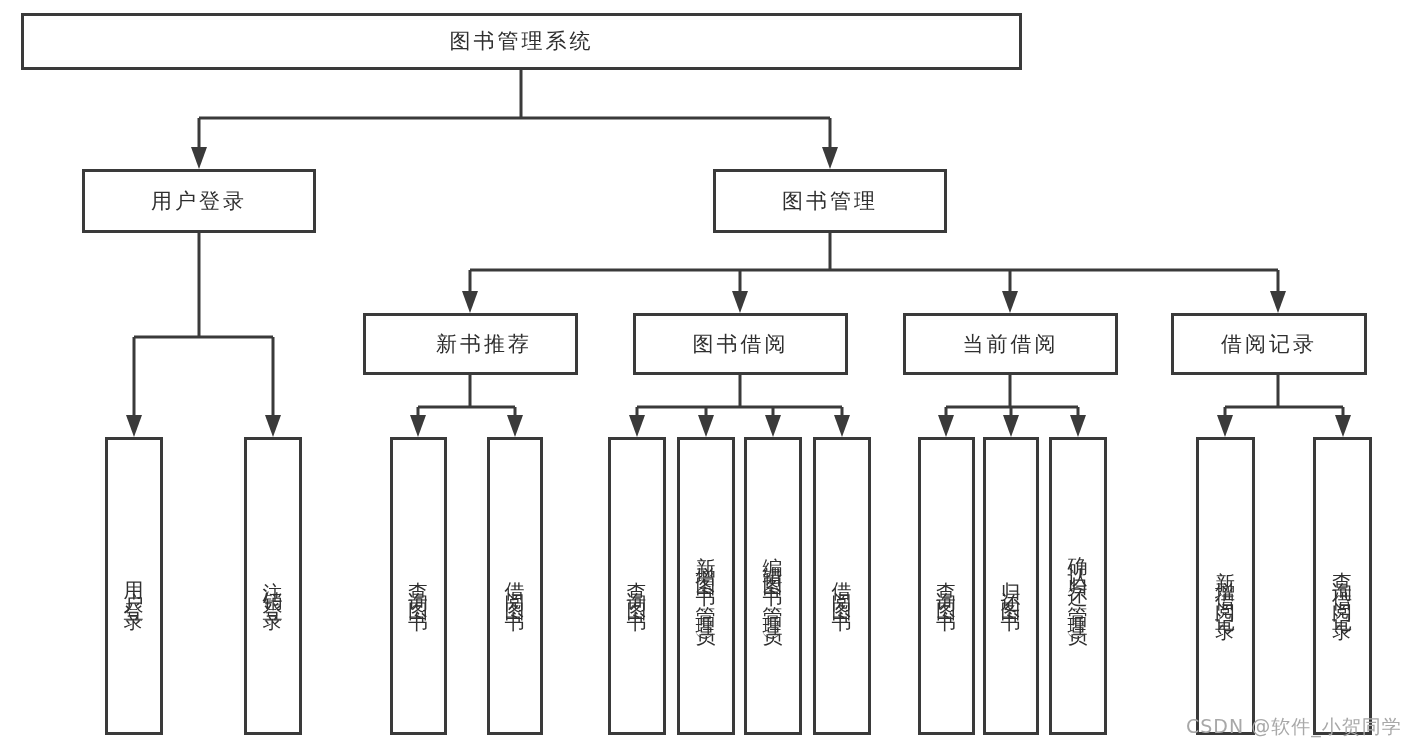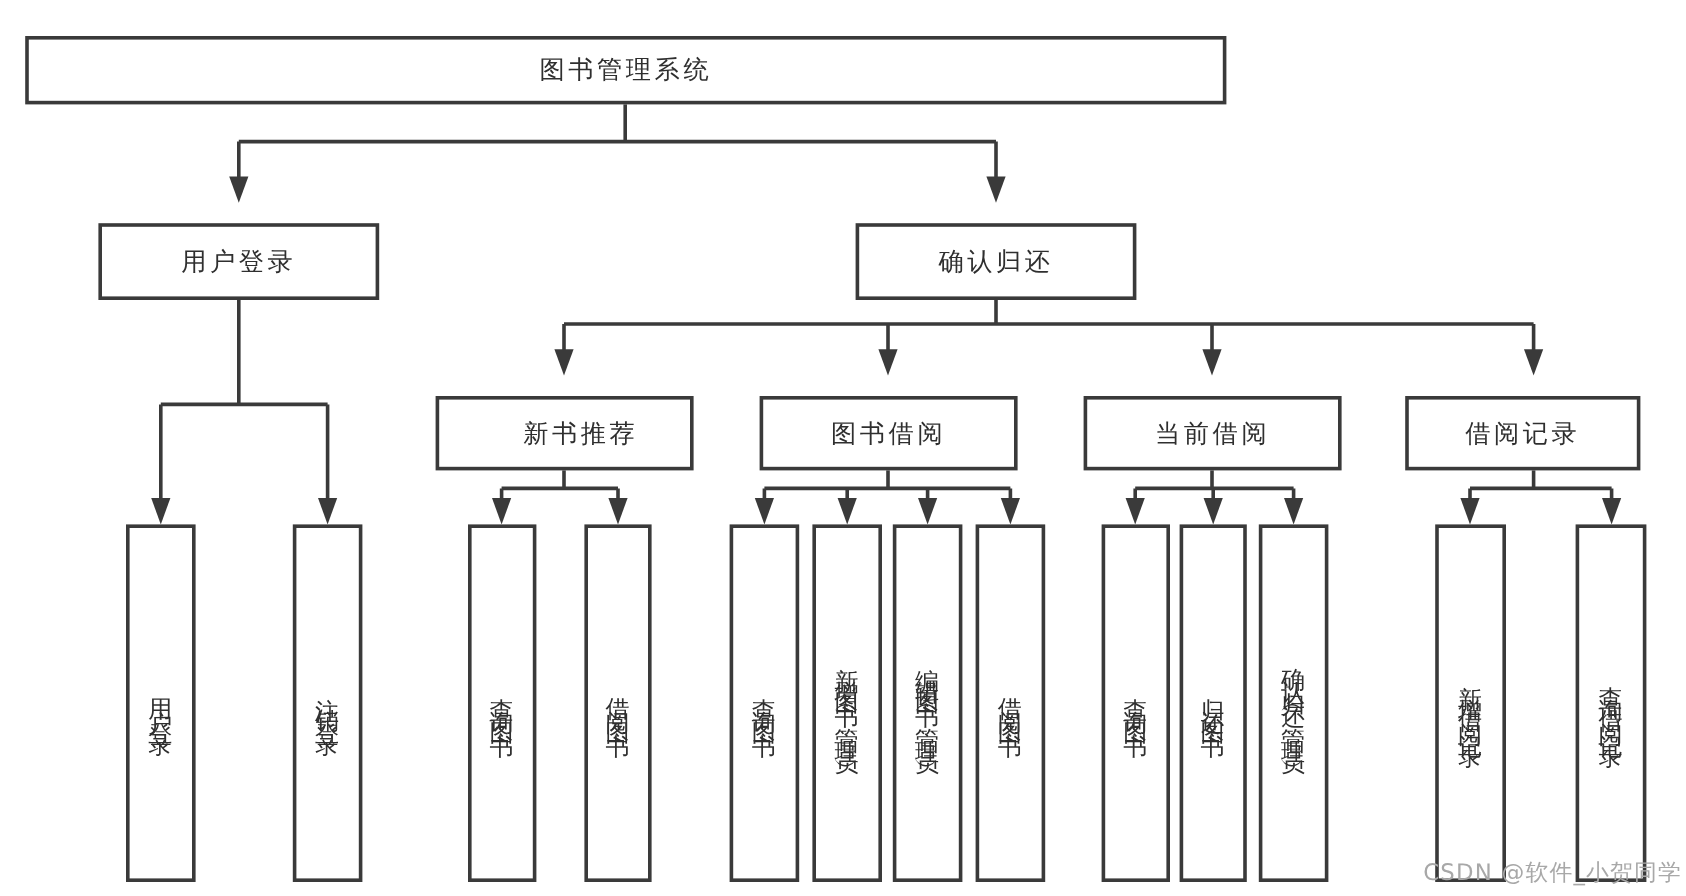--- a/index.html
+++ b/index.html
@@ -25,21 +25,20 @@
     display: flex;
     align-items: center;
     justify-content: center;
     text-align: center;
   }
   .hbox {
     font-size: 21px;
     letter-spacing: 3px;
     line-height: 1;
     white-space: nowrap;
-    margin-top: 17px;
   }
   .vbox {
     writing-mode: vertical-rl;
     text-orientation: mixed;
     font-size: 20px;
     letter-spacing: 10px;
     line-height: 1;
   }
   .watermark {
     position: absolute;
@@ -81,21 +80,21 @@
     </svg>
 
   <div class="box hbox" style="left:21px; top:13px; width:1001px; height:57px;">
     <span>图书管理系统</span>
   </div>
 
   <div class="box hbox" style="left:82px; top:169px; width:234px; height:64px;">
     <span>用户登录</span>
   </div>
   <div class="box hbox" style="left:713px; top:169px; width:234px; height:64px;">
-    <span>确认归还</span>
+    <span>图书管理</span>
   </div>
 
   <div class="box hbox" style="left:363px; top:313px; width:215px; height:62px;padding-left:27px;">
     <span>新书推荐</span>
   </div>
   <div class="box hbox" style="left:903px; top:313px; width:215px; height:62px;">
     <span>当前借阅</span>
   </div>
   <div class="box hbox" style="left:633px; top:313px; width:215px; height:62px;">
     <span>图书借阅</span>

